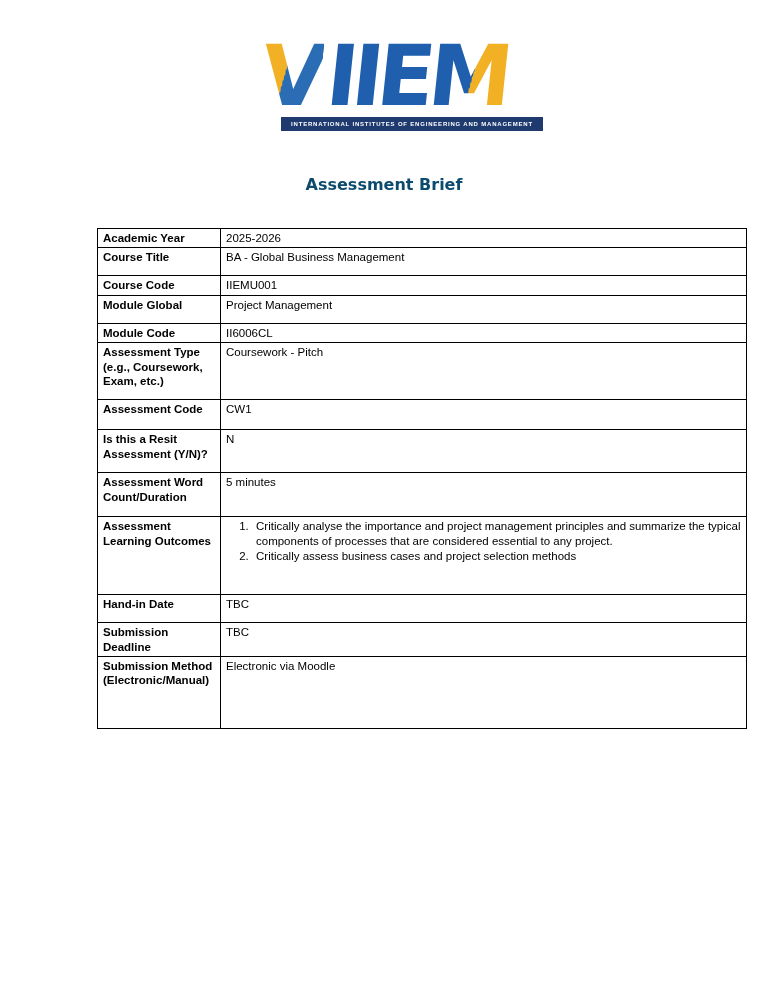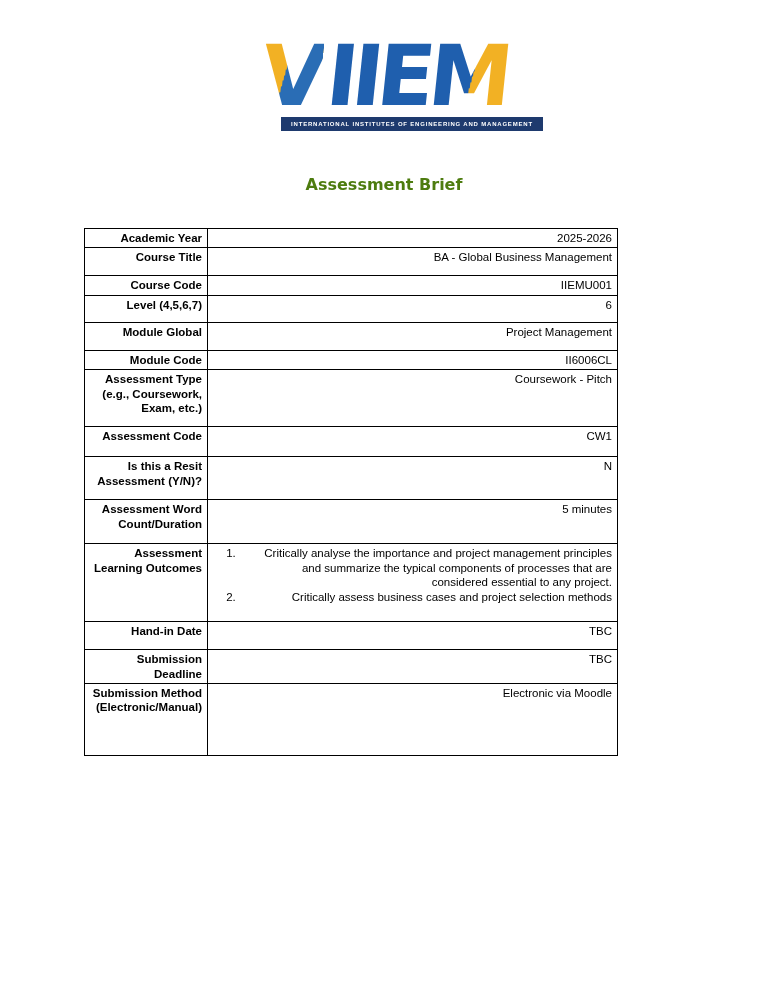--- a/index.html
+++ b/index.html
@@ -62,30 +62,29 @@
     white-space: nowrap;
   }
 
   
   .doc-title {
     margin-top: 44px;
     text-align: center;
     font-family: "DejaVu Sans", sans-serif;
     font-size: 16px;
     font-weight: bold;
-    color: #4d7c0f;
+    color: #0c4a6e;
   }
 
   
   .table-wrap {
     position: absolute;
-    left: 84px;
+    left: 97px;
     top: 228px;
-    width: 534px;
-    text-align: right;
+    width: 650px;
   }
   table.brief {
     width: 100%;
     border-collapse: collapse;
     table-layout: fixed;
     font-size: 11.5px;
     line-height: 1.25;
   }
   table.brief td {
     border: 1px solid #000;
@@ -152,24 +151,20 @@
           <td class="val">2025-2026</td>
         </tr>
         <tr class="r2">
           <td class="lbl">Course Title</td>
           <td class="val">BA - Global Business Management</td>
         </tr>
         <tr class="r3">
           <td class="lbl">Course Code</td>
           <td class="val">IIEMU001</td>
         </tr>
-        <tr class="r4">
-          <td class="lbl">Level (4,5,6,7)</td>
-          <td class="val">6</td>
-        </tr>
         <tr class="r5">
           <td class="lbl">Module Global</td>
           <td class="val">Project Management</td>
         </tr>
         <tr class="r6">
           <td class="lbl">Module Code</td>
           <td class="val">II6006CL</td>
         </tr>
         <tr class="r8">
           <td class="lbl">Assessment Type (e.g., Coursework, Exam, etc.)</td>

